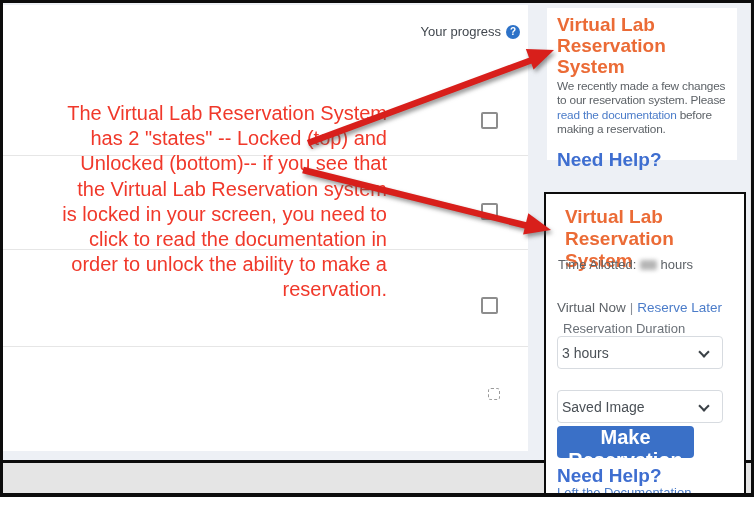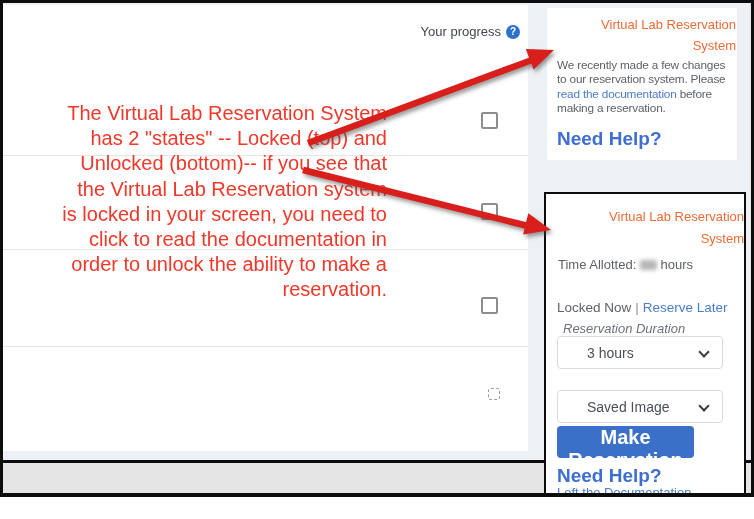--- a/index.html
+++ b/index.html
@@ -17,36 +17,36 @@
   .progress { position:absolute; left:420px; top:24px; width:100px; display:flex; justify-content:flex-end; align-items:center; gap:5px; font-size:13px; color:#41474e; }
   .help-icon { width:14px; height:14px; border-radius:50%; background:#2d72c8; color:#fff; font-size:10px; font-weight:bold; line-height:14px; text-align:center; display:inline-block; cursor:pointer; }
 
   .checkbox { position:absolute; left:481px; width:17px; height:17px; border:2px solid #8d8d8d; border-radius:2px; background:#fff; }
   .checkbox-dashed { position:absolute; left:488px; top:388px; width:12px; height:12px; border:1px dashed #9a9a9a; border-radius:3px; background:transparent; }
 
   .annotation { position:absolute; left:15px; top:101px; width:372px; font-size:20px; line-height:25.2px; color:#f0382a; white-space:pre-line; z-index:6;text-align:right; }
 
   
   .card1 { position:absolute; left:547px; top:8px; width:190px; height:152px; background:#ffffff; z-index:5; }
-  .card1 h3, .card2 h3 { font-size:13px; line-height:21px; font-weight:normal; color:#eb6b36;text-align:right; }
+  .card1 h3, .card2 h3 { font-size:19px; line-height:21px; font-weight:bold; color:#eb6b36; }
   .card1 h3 { margin:6px 0 0 10px; width:179px; }
   .card1 .body { margin:2px 0 0 10px; width:176px; font-size:11.8px; line-height:14.4px; letter-spacing:-0.2px; color:#5d6267; }
   a.link { color:#4b7cc9; text-decoration:none; cursor:pointer; }
   a.need-help { display:block; font-size:19px; font-weight:bold; color:#3e6ed0; text-decoration:none; cursor:pointer; }
   .card1 a.need-help { margin:12px 0 0 10px; }
 
   .card2 { position:absolute; left:544px; top:192px; width:202px; height:321px; background:#ffffff; border:2px solid #0c0c0c; z-index:10; }
   .card2 h3 { position:absolute; left:19px; top:12px; width:179px; line-height:22px; }
   .time-block { position:absolute; left:12px; top:61px; font-size:13px; line-height:19px; color:#5d6267;text-align:center; }
   .blur { display:inline-block; height:10px; background:#b5b5b5; border-radius:2px; filter:blur(2px); vertical-align:-1px; }
   .blur.w18 { width:17px; } .blur.w8 { width:8px; }
   .reserve-row { position:absolute; left:11px; top:106px; font-size:13.5px; color:#5d6267; }
   .reserve-row .sep { color:#8a9099; padding:0 4px; }
   .field-label { position:absolute; font-size:13px; color:#6b7178; }
-  .select { position:absolute; left:11px; width:166px; height:33px; border:1px solid #d7dbe0; border-radius:4px; background:#fff; font-size:14px; color:#4a5056; display:flex; align-items:center; padding-left:29px; cursor:pointer; }
+  .select { position:absolute; left:11px; width:166px; height:33px; border:1px solid #d7dbe0; border-radius:4px; background:#fff; font-size:14px; color:#4a5056; display:flex; align-items:center; padding-left:4px; cursor:pointer; }
   .chev { position:absolute; right:14px; top:11px; width:8px; height:8px; border-right:2px solid #3a4046; border-bottom:2px solid #3a4046; transform:rotate(45deg); }
   .btn { position:absolute; left:11px; top:232px; width:137px; height:32px; background:#3a70c7; border:none; border-radius:4px; color:#fff; font-family:"Liberation Sans", sans-serif; font-size:20px; font-weight:bold; cursor:pointer; }
   .card2 a.need-help { position:absolute; left:11px; top:271px; }
   .view-doc { position:absolute; left:11px; top:291px; font-size:13px; }
 
   .arrows { position:absolute; left:0; top:0; z-index:20; pointer-events:none; filter:drop-shadow(2px 3px 2px rgba(70,70,70,0.55)); }
 </style>
 </head>
 <body>
 
@@ -86,24 +86,24 @@
   </section>
 
   <section class="card2">
     <h3>Virtual Lab Reservation System</h3>
 
     <div class="time-block">
       <div><span>Time Allotted:</span> <span class="blur w18"></span> <span>hours</span></div>
     </div>
 
     <div class="reserve-row">
-      <span>Locked Now</span><span class="sep">|</span><a class="link">Reserve Later</a>
+      <span>Virtual Now</span><span class="sep">|</span><a class="link">Reserve Later</a>
     </div>
 
-    <div class="field-label" style="left:17px; top:127px;font-style:italic;">Reservation Duration</div>
+    <div class="field-label" style="left:17px; top:127px;">Reservation Duration</div>
     <div class="select" style="top:142px">
       <span>3 hours</span>
       <span class="chev"></span>
     </div>
 
     <div class="field-label" style="left:12px; top:198px;font-family:Liberation Mono, monospace;">Image</div>
     <div class="select" style="top:196px">
       <span>Saved Image</span>
       <span class="chev"></span>
     </div>

